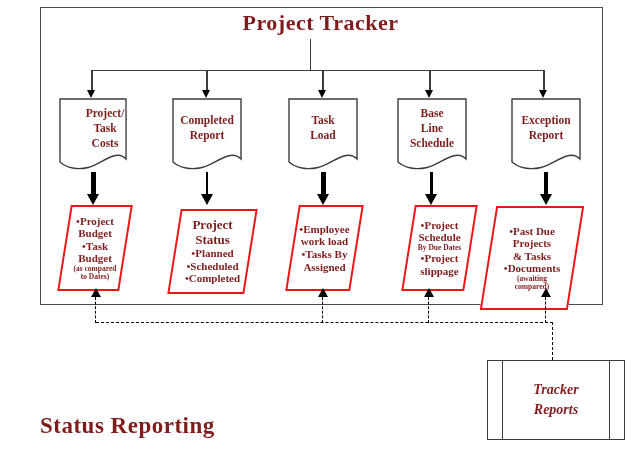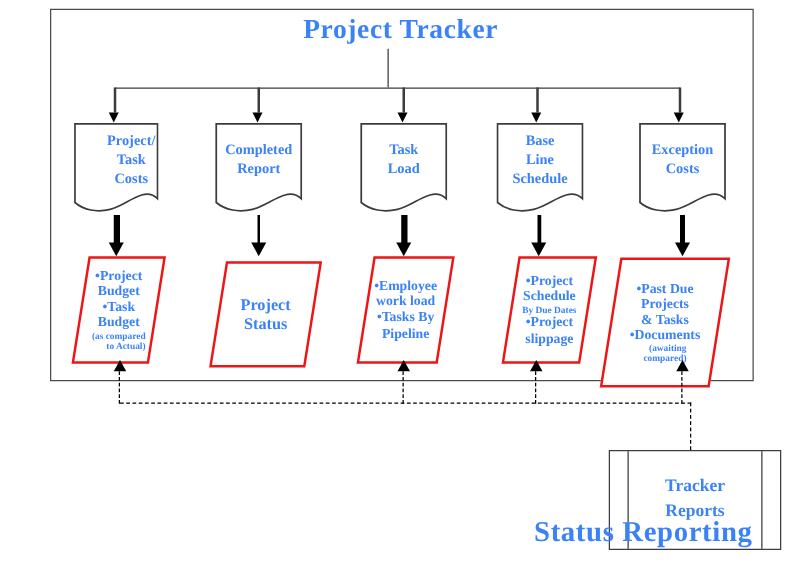--- a/index.html
+++ b/index.html
@@ -1,44 +1,44 @@
 <!DOCTYPE html>
 <html><head>
 <meta charset="utf-8">
 <style>
   html,body{margin:0;padding:0;background:#fff;}
   #stage{position:relative;width:634px;height:458px;background:#fff;overflow:hidden;
-         font-family:"Liberation Serif","DejaVu Serif",serif;color:#3b82f6;}
+         font-family:"Liberation Serif","DejaVu Serif",serif;color:#7f1d1d;}
   .abs{position:absolute;}
   .pre{white-space:pre-line;}
   
   .panel{border:1.6px solid #4b4b4b;background:transparent;}
   .title{font-weight:bold;font-size:22px;text-align:center;letter-spacing:.5px;}
-  .subtitle{font-weight:bold;font-size:23px;text-align:right;letter-spacing:.5px;}
+  .subtitle{font-weight:bold;font-size:23px;text-align:left;letter-spacing:.5px;}
   
   .vline{width:1.3px;background:#3c3c3c;}
   .hline{height:1.3px;background:#3c3c3c;}
   .arr-down-sm{width:0;height:0;border-left:4.5px solid transparent;border-right:4.5px solid transparent;border-top:8px solid #000;}
   
   .doc-label{font-weight:bold;font-size:11.5px;line-height:1.32;text-align:center;}
   
   .thick{background:#000;}
   .arr-down-lg{width:0;height:0;border-left:6.5px solid transparent;border-right:6.5px solid transparent;border-top:11px solid #000;}
   .arr-up{width:0;height:0;border-left:5px solid transparent;border-right:5px solid transparent;border-bottom:9px solid #000;}
   
   .para-skew{position:absolute;top:0;bottom:0;left:7px;right:7px;border:2.6px solid #ed1515;transform:skewX(-9deg);background:#fff;}
   .para-text{position:absolute;inset:2px 0;display:flex;flex-direction:column;justify-content:center;align-items:center;
              font-weight:bold;font-size:11px;line-height:1.14;text-align:center;}
   .para-title{font-size:13px;line-height:1.1;}
-  .para-note{font-size:7.5px;line-height:1.1;text-align:right;}
+  .para-note{font-size:7.5px;line-height:1.1;}
   
   .dash-v{border-left:1.6px dashed #000;}
   .dash-h{border-top:1.6px dashed #000;}
   
-  .tracker{border:1.6px solid #3c3c3c;background:#fff;}
+  .tracker{border:1.6px solid #3c3c3c;background:#fff;font-style:italic;}
   .tracker .bar{position:absolute;top:0;bottom:0;width:1.3px;background:#3c3c3c;}
   .tracker-label{position:absolute;inset:0;display:flex;align-items:center;justify-content:center;
                  font-weight:bold;font-size:14px;line-height:1.4;text-align:center;}
   svg{display:block;}
 </style>
 </head>
 <body>
 
 <div id="stage">
 
@@ -92,21 +92,21 @@
     <div class="abs doc-label pre" style="left:0;top:8px;width:100%;text-align:center;">Base
 Line
 Schedule</div>
   </div>
 
   <div class="abs" style="left:511px;top:98px;width:70px;height:76px;">
     <svg width="70" height="76" viewBox="0 0 70 76" preserveAspectRatio="none">
       <path d="M1,1 H69 V61 C66,58 61,56.5 56,58 C47,60.5 40,67 30,69.5 C19,72.2 8,70 1,64 Z" fill="#fff" stroke="#3c3c3c" stroke-width="1.4"></path>
     </svg>
     <div class="abs doc-label pre" style="left:0;top:15px;width:100%;">Exception
-Costs</div>
+Report</div>
   </div>
 
   <div class="abs thick" style="left:90.5px;top:172px;width:5px;height:23px;"></div>
   <div class="abs arr-down-lg" style="left:86.5px;top:194px;"></div>
 
   <div class="abs thick" style="left:205.9px;top:172px;width:2.2px;height:23px;"></div>
   <div class="abs arr-down-lg" style="left:200.5px;top:194px;"></div>
 
   <div class="abs thick" style="left:320.5px;top:172px;width:5px;height:23px;"></div>
   <div class="abs arr-down-lg" style="left:316.5px;top:194px;"></div>
@@ -118,39 +118,42 @@
   <div class="abs arr-down-lg" style="left:539.5px;top:194px;"></div>
 
   <div class="abs" style="left:57px;top:205px;width:76px;height:86px;">
     <div class="para-skew"></div>
     <div class="para-text">
       <span class="pre">•Project
 Budget
 •Task
 Budget</span>
       <span class="pre para-note">(as compared
-to Actual)</span>
+to Dates)</span>
     </div>
   </div>
 
   <div class="abs" style="left:167px;top:209px;width:91px;height:85px;">
     <div class="para-skew"></div>
     <div class="para-text">
       <span class="pre para-title">Project
 Status</span>
+      <span class="pre">•Planned
+•Scheduled
+•Completed</span>
     </div>
   </div>
 
   <div class="abs" style="left:285px;top:205px;width:79px;height:86px;">
     <div class="para-skew"></div>
     <div class="para-text">
       <span class="pre">•Employee
 work load
 •Tasks By
-Pipeline</span>
+Assigned</span>
     </div>
   </div>
 
   <div class="abs" style="left:401px;top:205px;width:77px;height:86px;">
     <div class="para-skew"></div>
     <div class="para-text">
       <span class="pre">•Project
 Schedule</span>
       <span class="pre para-note">By Due Dates</span>
       <span class="pre">•Project

